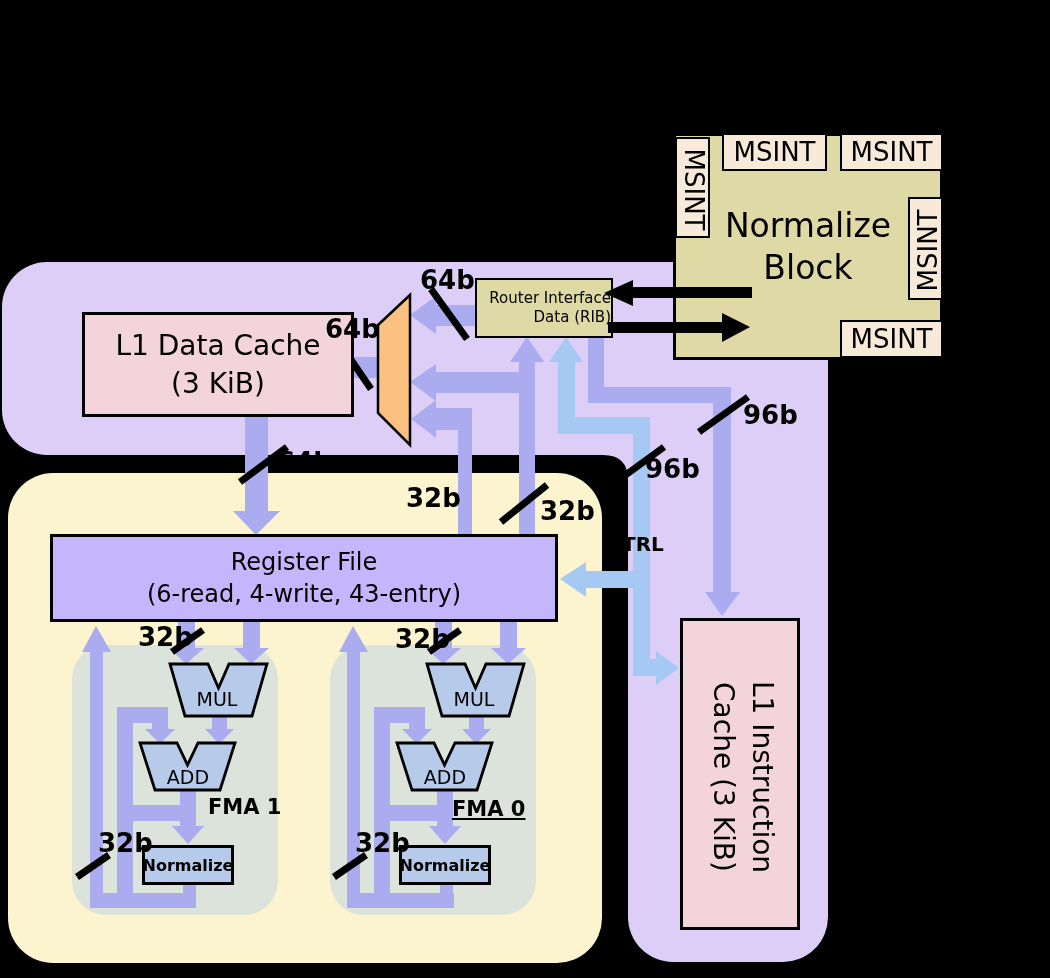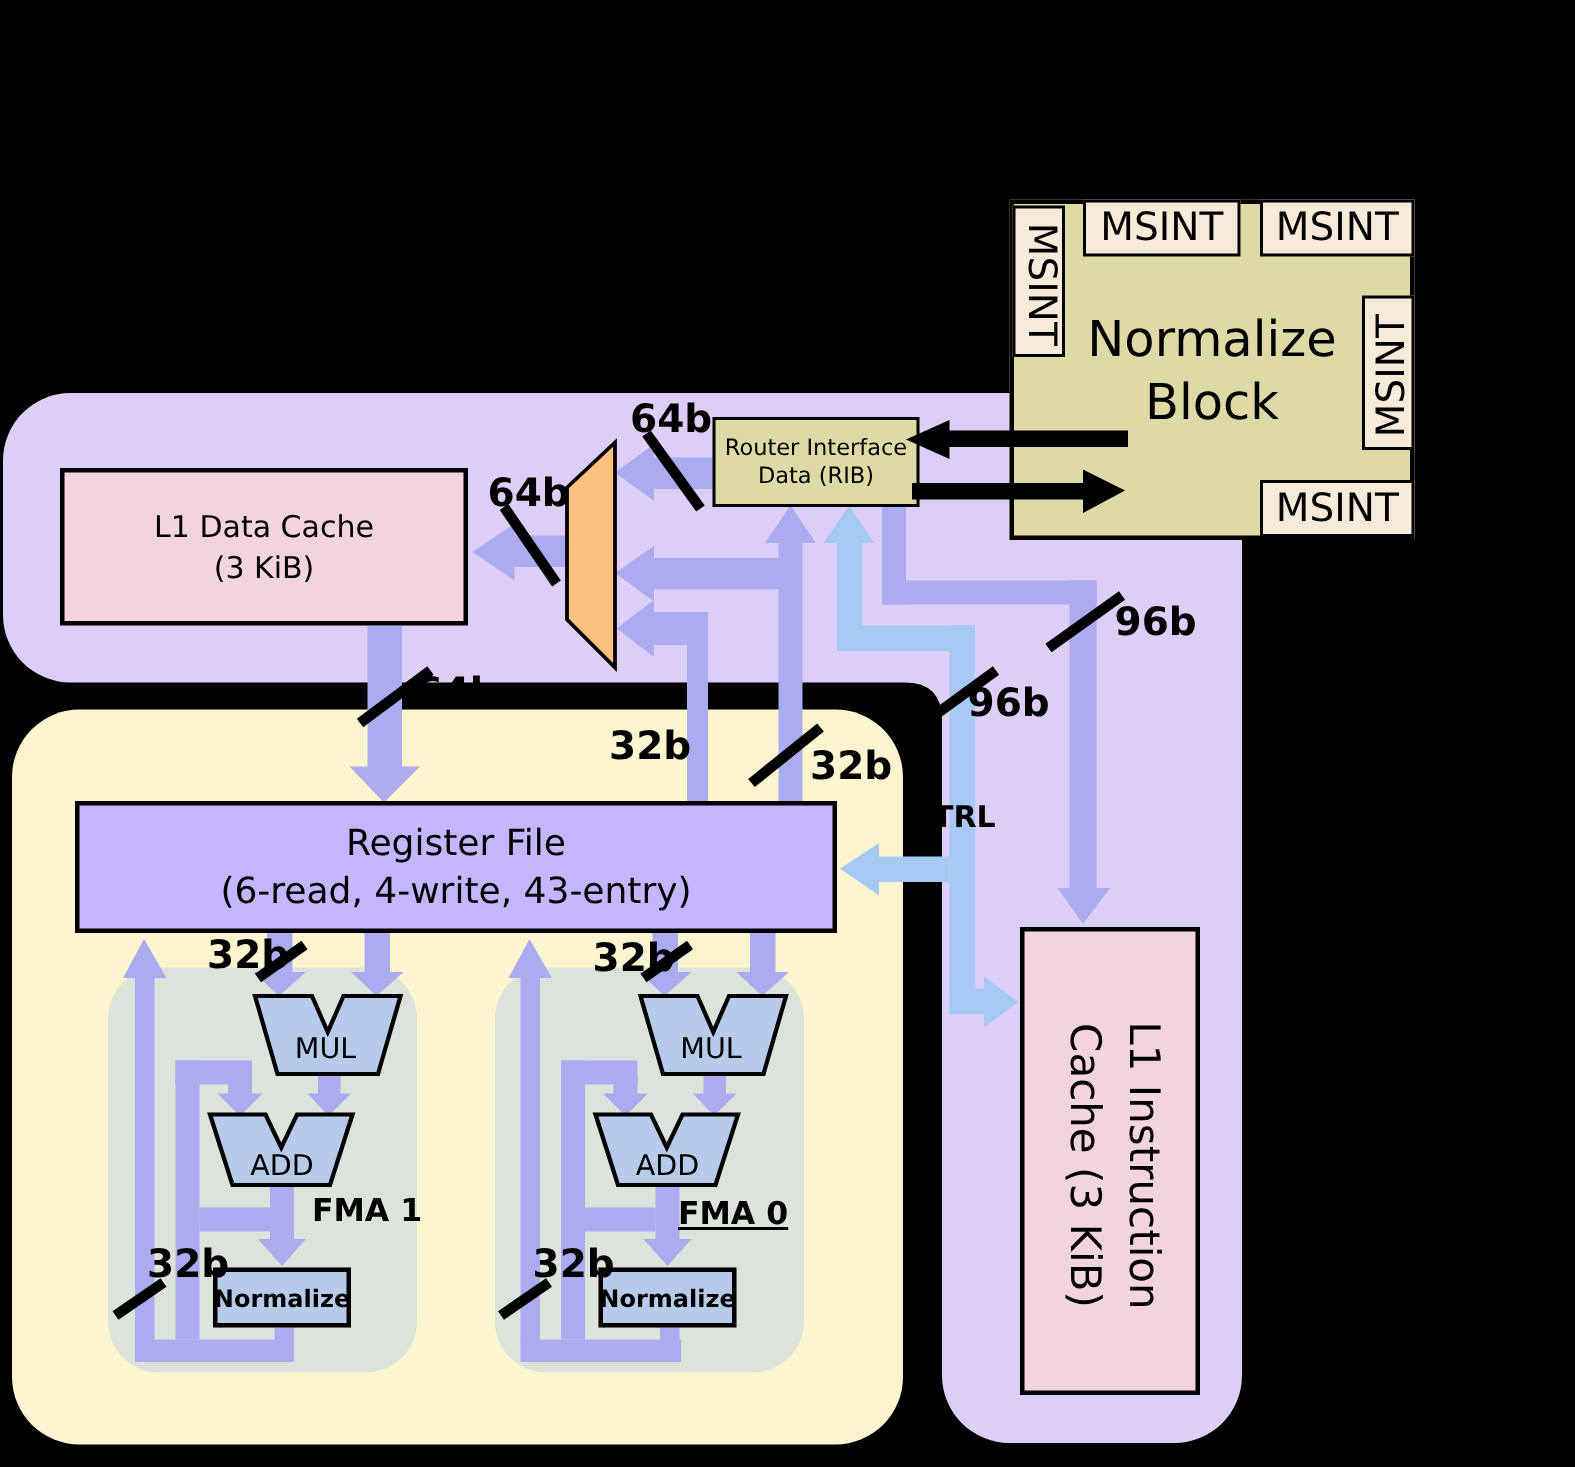--- a/index.html
+++ b/index.html
@@ -9,23 +9,23 @@
   .box{position:absolute;box-sizing:border-box;display:flex;align-items:center;justify-content:center;
        text-align:center;flex-direction:column;}
   .pink{background:#f3d4dc;border:3px solid #000;}
   .rfpink{background:#c4b5fd;border:3px solid #000;}
   .tan{background:#ded9a5;border:3px solid #000;}
   .cream{background:#f8ead9;border:2px solid #000;}
   .unit{background:#b6cbe9;border:3px solid #000;}
   .buslabel{position:absolute;font-weight:bold;font-size:26px;line-height:1;white-space:nowrap;}
   .unitlabel{position:absolute;font-size:19px;line-height:1;text-align:center;width:60px;}
   .rot{position:absolute;display:flex;align-items:center;justify-content:center;text-align:center;}
-  .l1d{font-size:20px;line-height:1.35;}
+  .l1d{font-size:28px;line-height:1.35;margin-left:42px;}
   .rf{font-size:24px;line-height:1.35;}
-  .rib{font-size:15px;line-height:1.25;}
+  .rib{font-size:15px;line-height:1.25;align-items:flex-end;}
   .router{font-size:33px;line-height:1.25;}
   .msint{font-size:26px;line-height:1;}
   .icache{font-size:28px;line-height:1.4;}
   .norm{font-size:16px;font-weight:bold;}
   .fmalabel{position:absolute;font-weight:bold;font-size:21px;white-space:nowrap;}
 </style>
 </head>
 <body>
 
 <div id="stage">

